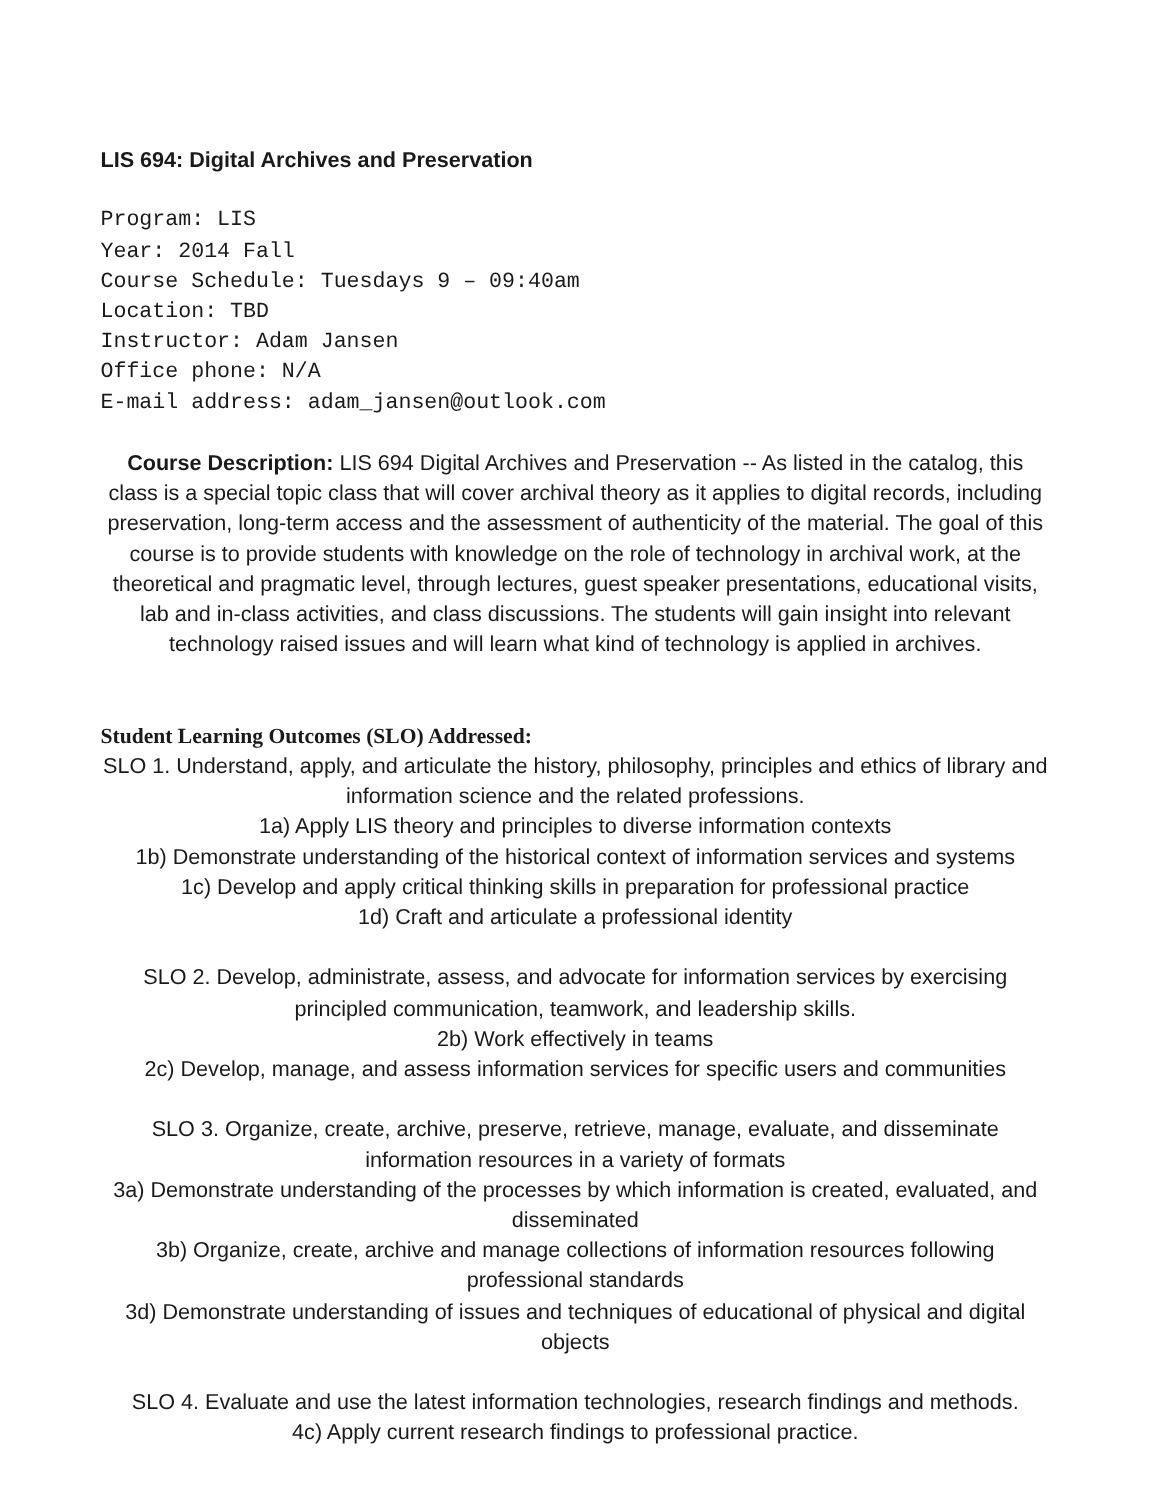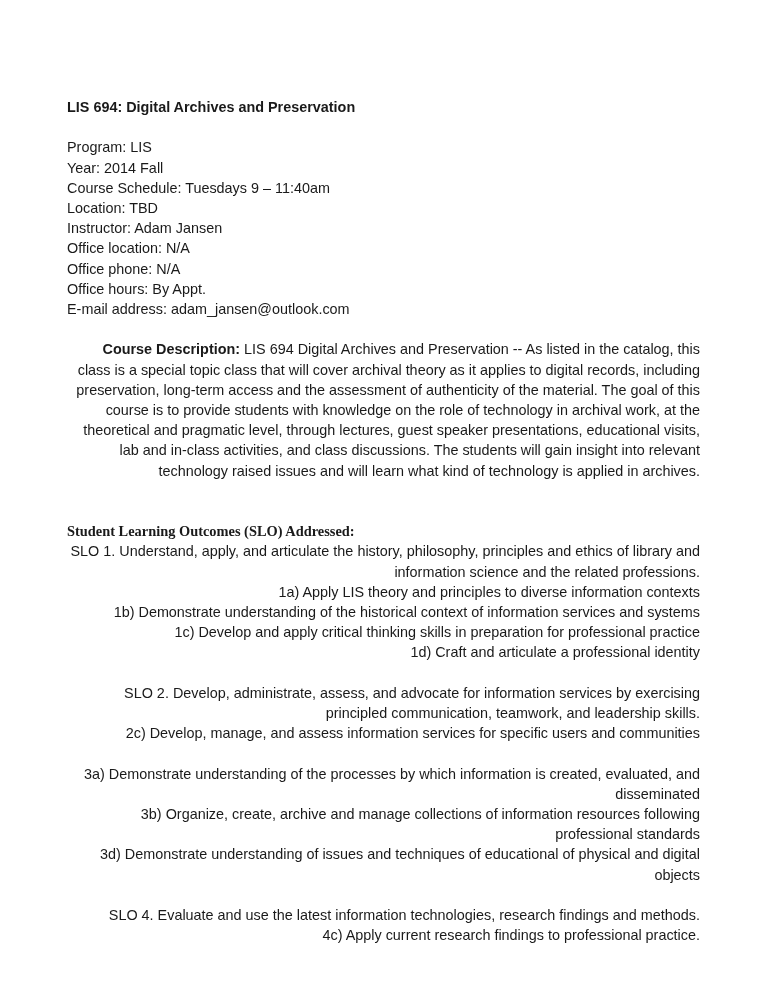--- a/index.html
+++ b/index.html
@@ -33,68 +33,68 @@
   .bold { font-weight: bold; }
   .ul { }
   .blank { height: 20.2px; }
   .title {
     font-weight: bold;
     font-size: 14.4px;
     line-height: 20.2px;
   }
   .para {
     margin: 0;
-    text-align: right;
+    text-align: center;
     max-width: 634px;
   }
   .block { margin: 0; }
-  .hdr-block .line { white-space: pre; }
+  .hdr-block .line { white-space: pre; font-family: Liberation Mono, monospace; }
   .sec-head { font-weight: bold; font-family: Liberation Serif, serif; }
 </style>
 </head>
 <body>
 
 <div class="page">
   <div class="doc">
 
     <div class="title">LIS 694: Digital Archives and Preservation</div>
 
     <div class="blank"></div>
 
     <div class="block hdr-block">
       <div class="line">Program: LIS</div>
       <div class="line">Year: 2014 Fall</div>
-      <div class="line">Course Schedule: Tuesdays 9 – 11:40am</div>
+      <div class="line">Course Schedule: Tuesdays 9 – 09:40am</div>
       <div class="line">Location: TBD</div>
       <div class="line">Instructor: Adam Jansen</div>
-      <div class="line">Office location: N/A</div>
       <div class="line">Office phone: N/A</div>
-      <div class="line">Office hours: By Appt.</div>
       <div class="line">E-mail address: adam_jansen@outlook.com</div>
     </div>
 
     <div class="blank"></div>
 
     <p class="para"><span class="bold">Course Description:</span><span>  LIS 694 Digital Archives and Preservation --  As listed in the catalog, this class is a special topic class that will cover archival theory as it applies to digital records, including preservation, long-term access and the assessment of authenticity of the material. The goal of this course is to provide students with knowledge on the role of technology in archival work, at the theoretical and pragmatic level, through lectures, guest speaker presentations, educational visits, lab and in-class activities, and class discussions. The students will gain insight into relevant technology raised issues and will learn what kind of technology is applied in archives.</span></p>
 
     <div class="blank"></div>
     <div class="blank"></div>
 
     <div class="sec-head">Student Learning Outcomes (SLO) Addressed:</div>
 
     <div id="slo-groups">
         <p class="para"><span class="ul">SLO 1. </span><span>Understand, apply, and articulate the history, philosophy, principles and ethics of library and information science and the related professions.</span></p>
         <p class="para">1a) Apply LIS theory and principles to diverse information contexts</p>
         <p class="para">1b) Demonstrate understanding of the historical context of information services and systems</p>
         <p class="para">1c) Develop and apply critical thinking skills in preparation for professional practice</p>
         <p class="para">1d) Craft and articulate a professional identity</p>
         <div class="blank"></div>
         <p class="para"><span class="ul">SLO 2</span><span>. </span><span>Develop, administrate, assess, and advocate for information services by exercising principled communication, teamwork, and leadership skills.</span></p>
+        <p class="para">2b) Work effectively in teams</p>
         <p class="para">2c) Develop, manage, and assess information services for specific users and communities</p>
         <div class="blank"></div>
+        <p class="para"><span class="ul">SLO 3. </span><span>Organize, create, archive, preserve, retrieve, manage, evaluate, and disseminate information resources in a variety of formats</span></p>
         <p class="para">3a) Demonstrate understanding of the processes by which information is created, evaluated, and disseminated</p>
         <p class="para">3b) Organize, create, archive and manage collections of information resources following professional standards</p>
         <p class="para">3d) Demonstrate understanding of issues and techniques of educational of physical and digital objects</p>
         <div class="blank"></div>
         <p class="para"><span>SLO 4. </span><span> Evaluate and use the latest information technologies, research findings and methods.</span></p>
         <p class="para">4c) Apply current research findings to professional practice.</p>
       </div>
 
   </div>
 </div>

